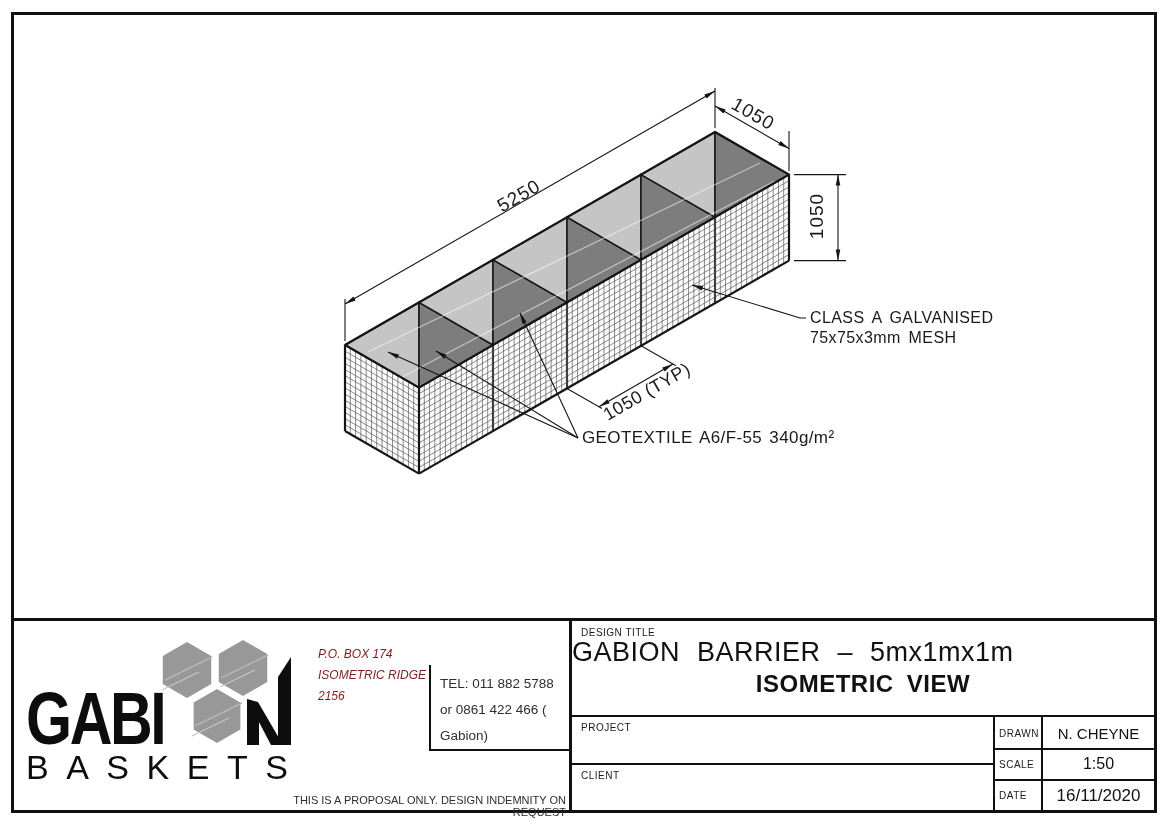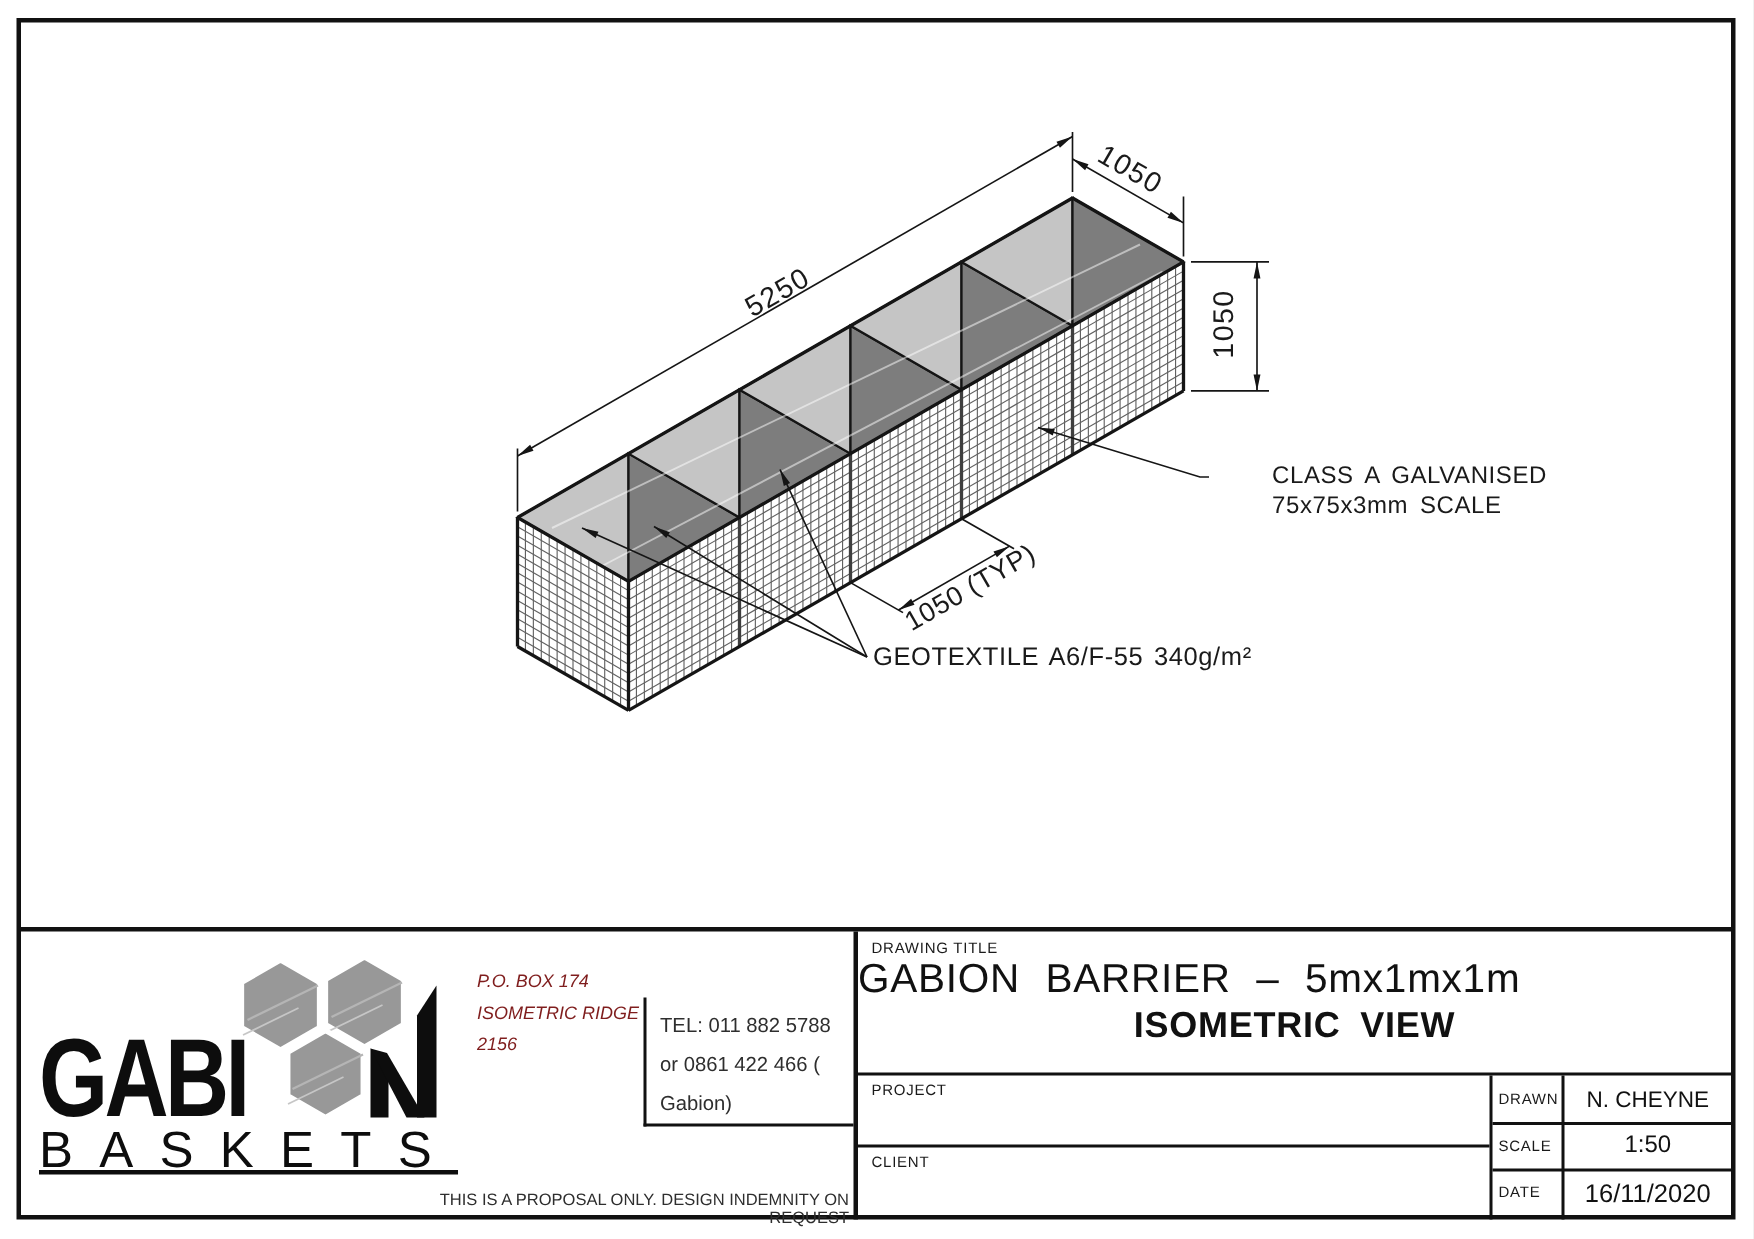--- a/index.html
+++ b/index.html
@@ -6,41 +6,41 @@
   .sheet{position:relative;width:1169px;height:826px;background:#ffffff;overflow:hidden;
          font-family:"Liberation Sans",sans-serif;color:#1a1a1a;}
   .frame{position:absolute;left:11px;top:12px;width:1146px;height:801px;
          border:3px solid #111;box-sizing:border-box;}
   #iso-svg{position:absolute;left:0;top:0;}
   .ann{position:absolute;white-space:nowrap;color:#1a1a1a;
        transform:translate(-50%,-50%) rotate(var(--r,0deg));}
   .dim{font-size:19px;letter-spacing:1px;}
   .dim-typ{font-size:18px;letter-spacing:0.5px;}
   .note{position:absolute;white-space:nowrap;color:#1a1a1a;}
-  .mesh-note{left:810px;top:308px;font-size:16px;line-height:20px;word-spacing:3px;letter-spacing:0.4px;margin-left:38px;}
+  .mesh-note{left:810px;top:308px;font-size:16px;line-height:20px;word-spacing:3px;letter-spacing:0.4px;}
   .geo-note{left:582px;top:428px;font-size:17px;letter-spacing:0.4px;word-spacing:2px;}
   
   .tbline{position:absolute;background:#111;}
   .lbl{position:absolute;font-size:10px;letter-spacing:0.5px;color:#1a1a1a;}
   .val{position:absolute;left:1043px;width:111px;text-align:center;color:#111;}
   .title1{position:absolute;left:572px;width:681px;top:637px;text-align:left;
           font-size:27px;word-spacing:9px;letter-spacing:0.5px;color:#111;}
   .title2{position:absolute;left:572px;width:582px;top:670px;text-align:center;
           font-size:24px;word-spacing:6px;letter-spacing:0.5px;color:#111;font-weight:bold;}
   .contact{position:absolute;font-size:12px;color:#7f1d1d;font-style:italic;}
   .tel-cell{position:absolute;left:429px;top:621px;width:140px;height:86px;box-sizing:border-box;
             border-left:2px solid #111;border-bottom:2px solid #111;padding:6px 0 0 9px;
             font-size:13.5px;line-height:26px;color:#2e2e2e;margin-top:44px;}
   .disclaimer{position:absolute;left:260px;top:794px;width:306px;text-align:right;
               font-size:11px;color:#2e2e2e;}
   .logo-word1{position:absolute;left:26px;top:682px;font-size:74px;line-height:74px;
               font-weight:bold;letter-spacing:-3px;transform:scaleX(0.8);transform-origin:0 0;
               color:#0d0d0d;}
   .logo-word2{position:absolute;left:26px;top:750px;font-size:34px;letter-spacing:17.5px;
-              line-height:34px;color:#0d0d0d;text-decoration:underline;}
+              line-height:34px;color:#0d0d0d;}
   #logo-svg{position:absolute;left:140px;top:635px;}
 </style>
 </head>
 <body>
 
 <div class="sheet">
 
   <div class="frame"></div>
 
   <svg id="iso-svg" width="1169" height="620" viewBox="0 0 1169 620">
@@ -232,21 +232,21 @@
       </g>
     </svg>
 
   <div class="ann dim" style="left:519px;top:196px;--r:-30deg">5250</div>
   <div class="ann dim" style="left:753px;top:114px;--r:30deg">1050</div>
   <div class="ann dim" style="left:817px;top:216px;--r:-90deg">1050</div>
   <div class="ann dim-typ" style="left:647px;top:392px;--r:-30deg">1050 (TYP)</div>
 
   <div class="note mesh-note">
     <div>CLASS A GALVANISED</div>
-    <div>75x75x3mm SCALE</div>
+    <div>75x75x3mm MESH</div>
   </div>
   <div class="note geo-note">GEOTEXTILE A6/F-55 340g/m²</div>
 
   <div class="tbline" style="left:14px;top:618px;width:1140px;height:3px"></div>
   <div class="tbline" style="left:569px;top:621px;width:3px;height:192px"></div>
 
   <div class="logo-word1">GABI</div>
   <div class="logo-word2">BASKETS</div>
   <svg id="logo-svg" width="175" height="132" viewBox="0 0 175 132">
       <g>
@@ -271,21 +271,21 @@
     <div>P.O. BOX 174</div>
     <div>ISOMETRIC RIDGE</div>
     <div>2156</div>
   </div>
   <div class="tel-cell">
     <div>TEL: 011 882 5788</div>
     <div>or 0861 422 466 ( Gabion)</div>
   </div>
   <div class="disclaimer">THIS IS A PROPOSAL ONLY. DESIGN INDEMNITY ON REQUEST</div>
 
-  <div class="lbl" style="left:581px;top:627px">DRAWING TITLE</div>
+  <div class="lbl" style="left:581px;top:627px">DESIGN TITLE</div>
   <div class="title1">GABION BARRIER – 5mx1mx1m</div>
   <div class="title2">ISOMETRIC VIEW</div>
   <div class="tbline" style="left:572px;top:715px;width:582px;height:2px"></div>
 
   <div class="lbl" style="left:581px;top:722px">PROJECT</div>
   <div class="lbl" style="left:630px;top:735px"></div>
   <div class="tbline" style="left:572px;top:763px;width:421px;height:2px"></div>
   <div class="lbl" style="left:581px;top:770px">CLIENT</div>
   <div class="lbl" style="left:630px;top:783px"></div>
 

